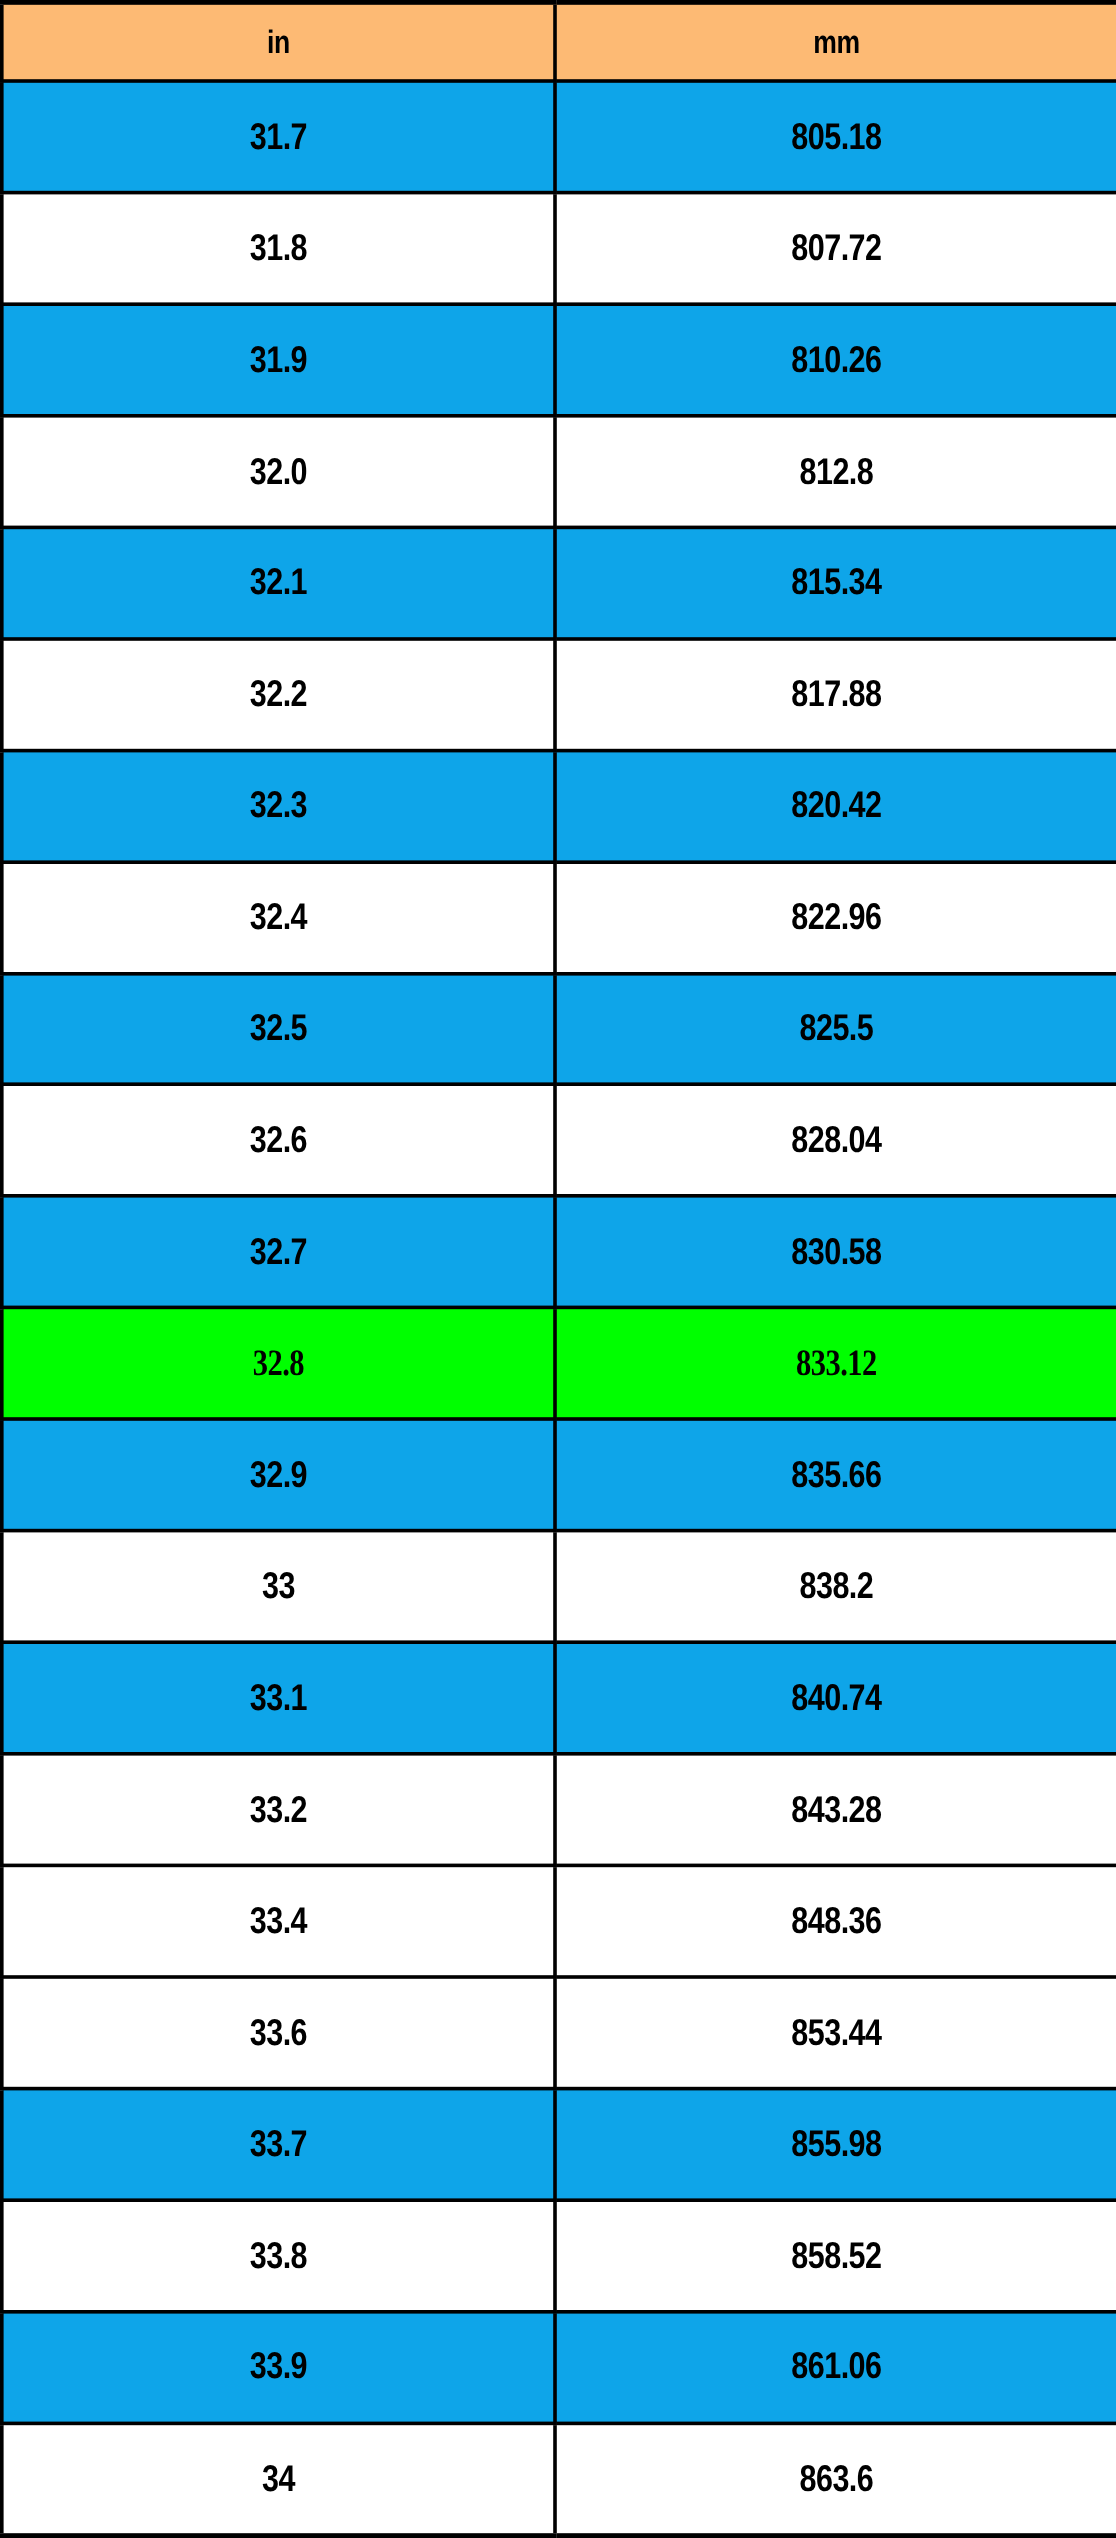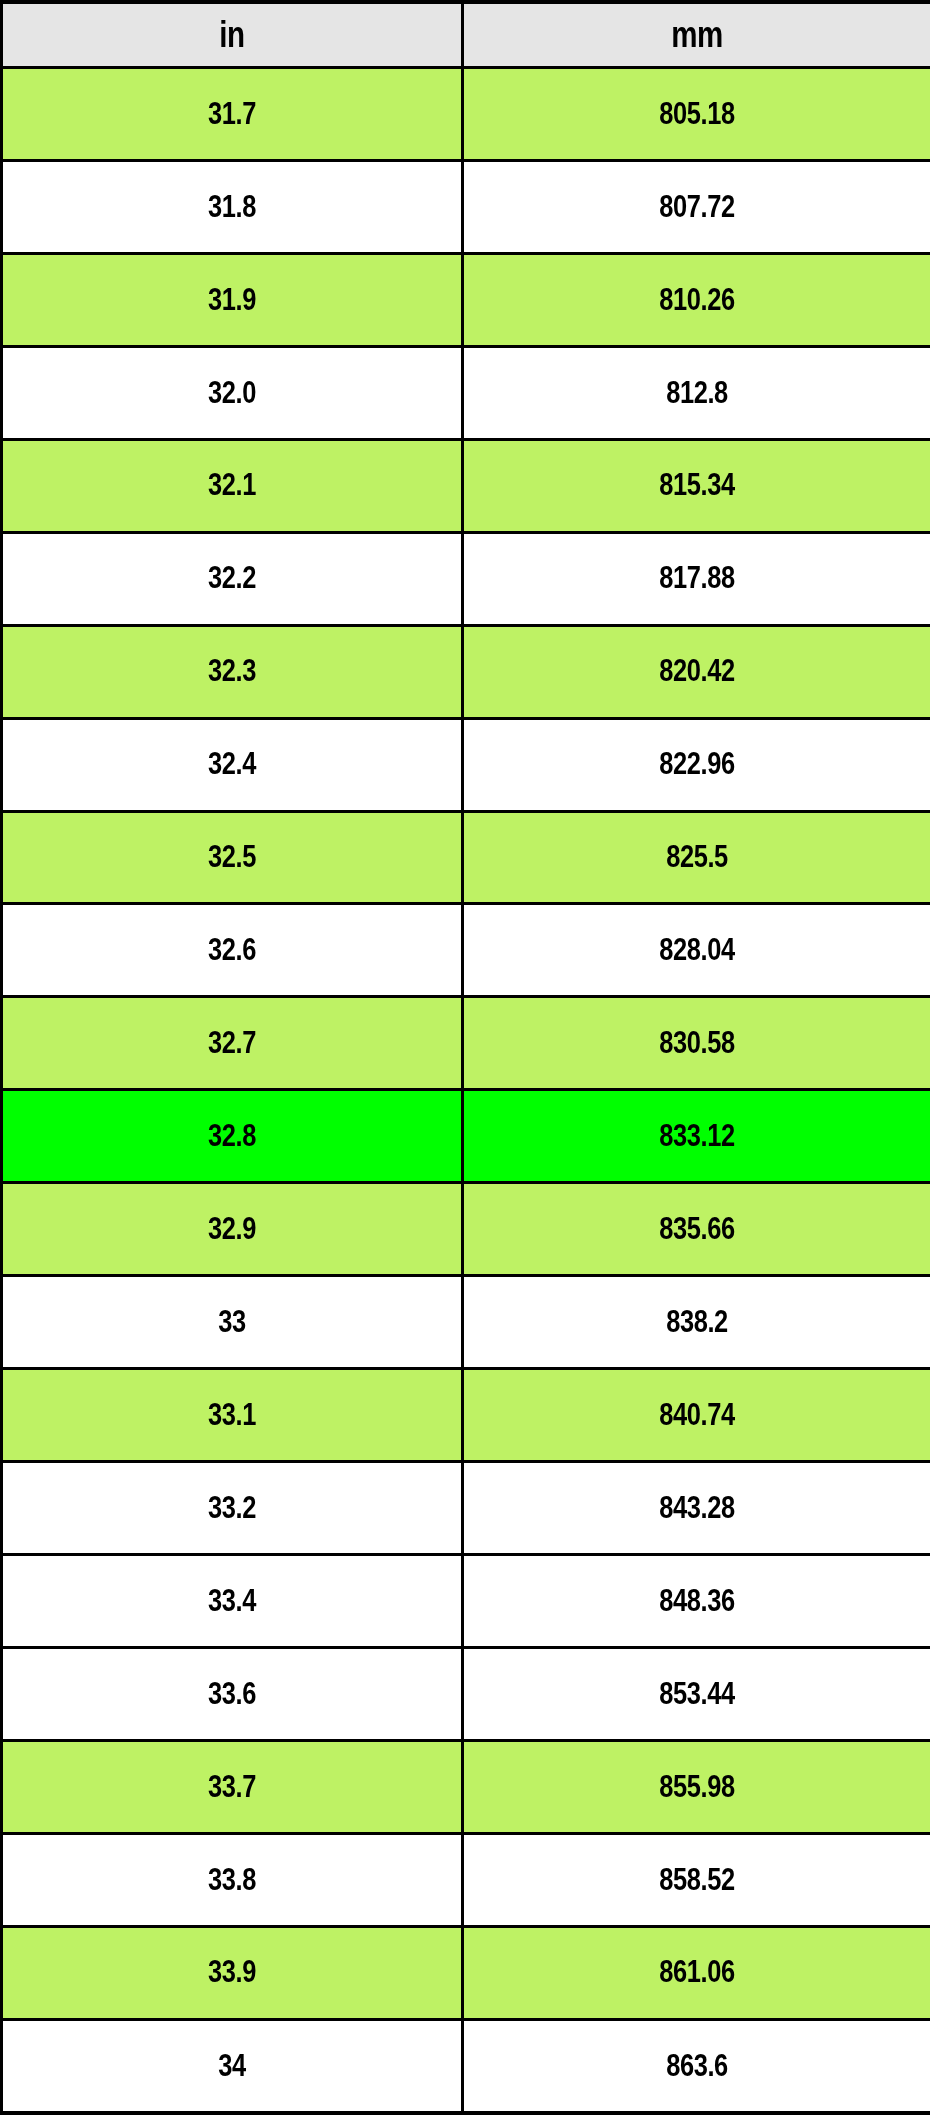--- a/index.html
+++ b/index.html
@@ -30,38 +30,39 @@
     text-align: center;
     vertical-align: middle;
     padding: 0;
     line-height: 1.05;
     color: #000000;
     font-weight: bold;
     letter-spacing: -0.5px;
   }
 
   .conv-table thead th {
-    background: #e5e5e5;
+    background: #fdba74;
     height: 62px;
-    font-size: 36px;
+    font-size: 27px;
     border-top-width: 4px;
   }
 
   .conv-table tbody td {
     height: 80px;
     font-size: 31px;
     background: #ffffff;
   }
 
   .conv-table tbody tr.alt td {
-    background: #bef264;
+    background: #0ea5e9;
   }
 
   .conv-table tbody tr.highlight td {
     background: #00ff00;
+    font-family: Liberation Serif, serif;
   }
 
   .conv-table tbody tr:last-child td {
     border-bottom-width: 4px;
   }
 
   .cell-text {
     display: block;
     transform: scaleX(0.82);
     transform-origin: center center;

